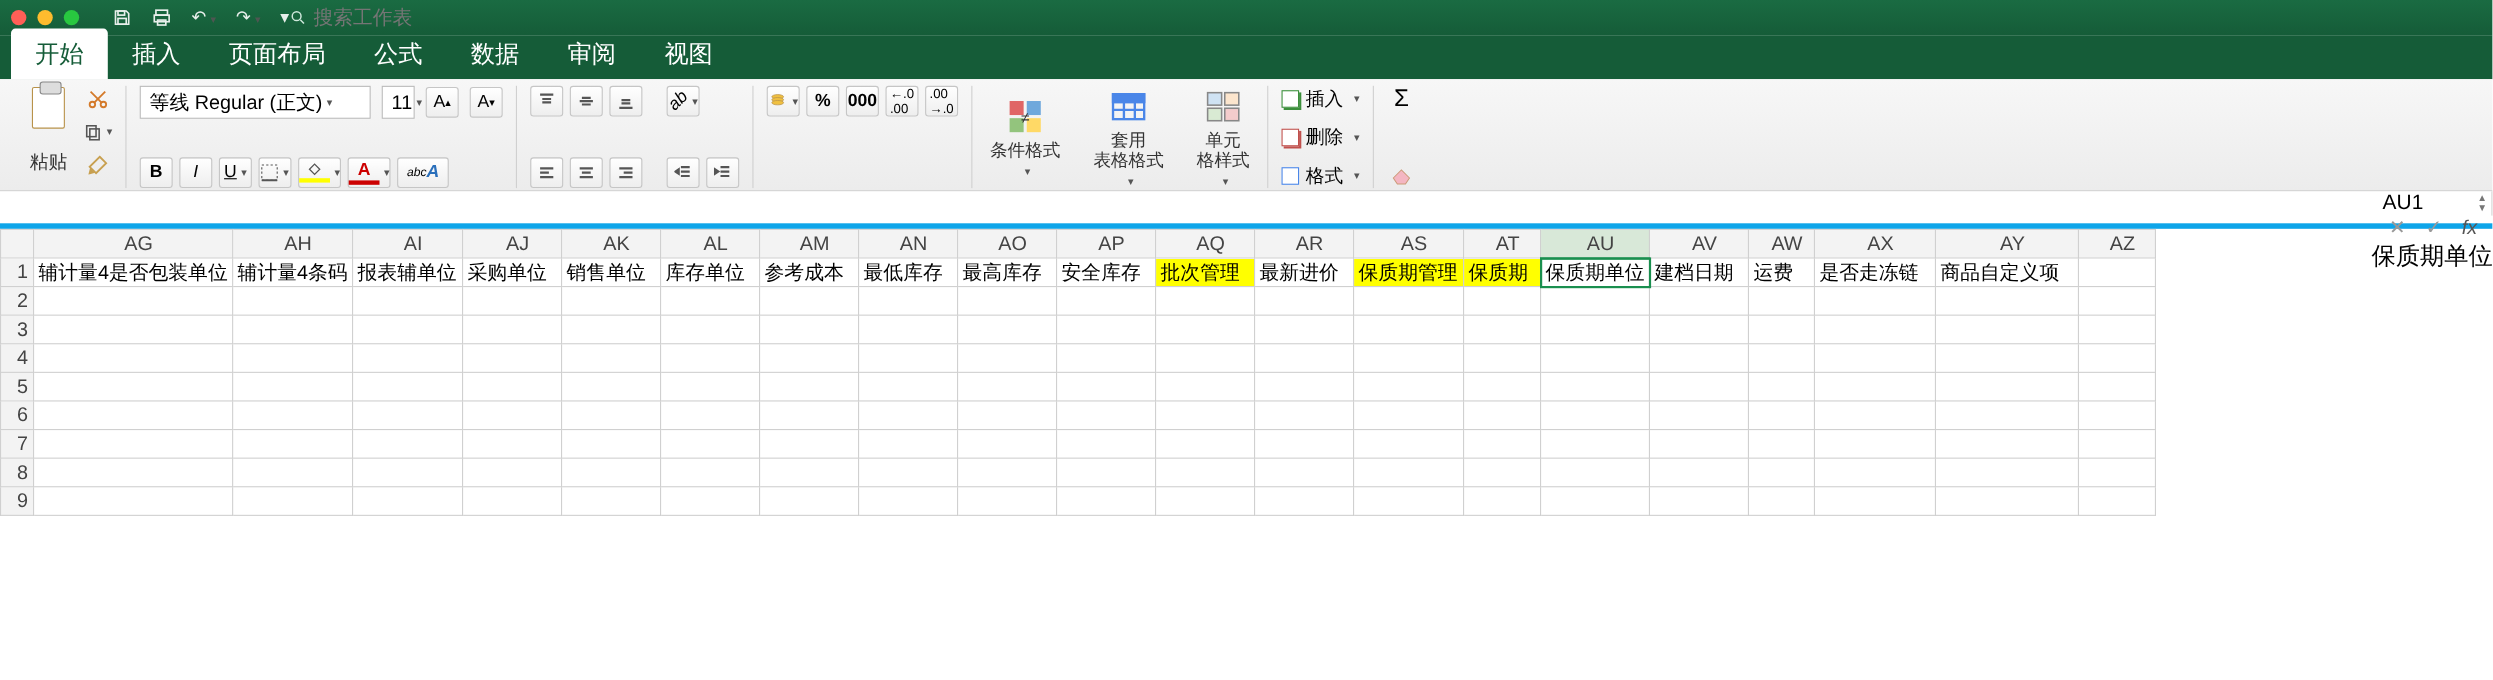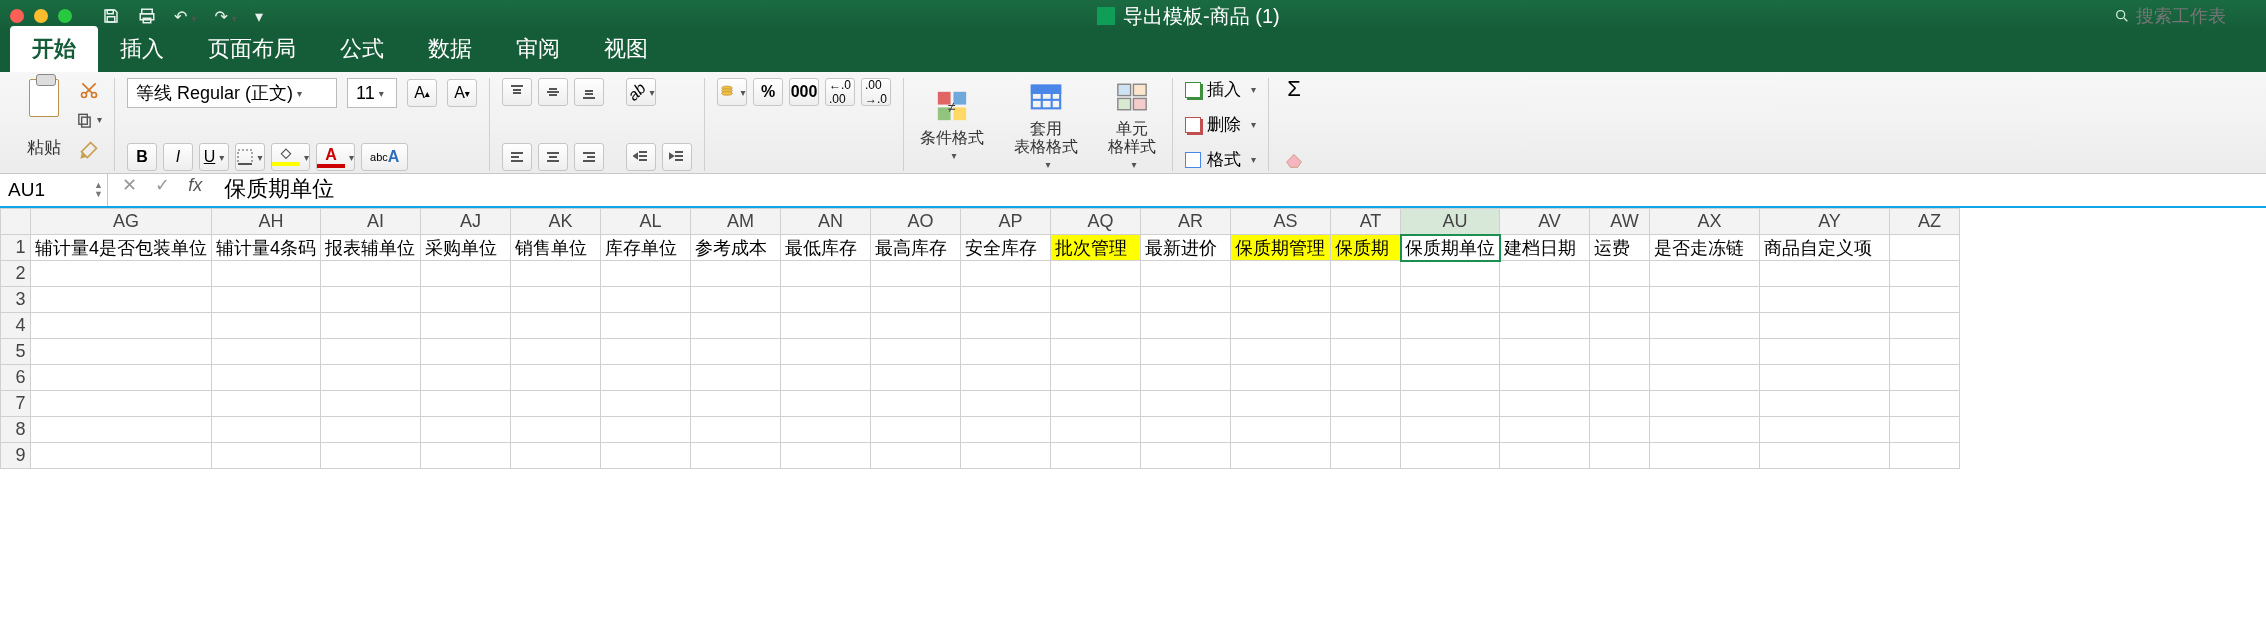--- a/index.html
+++ b/index.html
@@ -11,45 +11,45 @@
 .red{background:#ff5f57}.yellow{background:#febc2e}.green{background:#28c840}
 .qat { display: flex; gap: 18px; align-items: center; }
 .qat span { cursor: pointer; opacity: .9; font-size: 16px; }
 .titlecenter { flex: 1; text-align: center; font-size: 20px; display:flex; align-items:center; justify-content:center; gap:8px;}
 .titlecenter .doc-icon{width:18px;height:18px;background:#0f9d58;display:inline-block;position:relative;}
 .searchwrap { display: flex; align-items: center; gap: 6px; font-size: 18px; color: #cfe; }
 .searchwrap input { background: transparent; border: none; color: #cfe; font-size: 18px; outline: none; width: 120px; }
 
 .tabrow { height: 40px; background: #155c38; display: flex; align-items: flex-end; padding-left: 10px; }
 .tab { padding: 8px 22px; color: #fff; font-size: 22px; cursor: pointer; }
-.tab.active { background: #fff; color: #155c38; border-radius: 4px 4px 0 0; font-weight: 700; }
+.tab.active { background: #fff; color: #155c38; border-radius: 4px 4px 0 0; font-weight: 400; }
 
 .ribbon { height: 102px; background: linear-gradient(#f7f7f7,#ececec); border-bottom: 1px solid #c8c8c8; display: flex; padding: 6px 10px 2px; gap: 0; }
 .group { display: flex; flex-direction: column; justify-content: space-between; padding: 0 12px; border-right: 1px solid #d0d0d0; }
 .group:last-child{border-right:none;}
 .grow { display: flex; align-items: center; gap: 10px; }
 .bigbtn { display:flex; flex-direction:column; align-items:center; gap:4px; cursor:pointer; padding:2px 4px;}
 .bigbtn .ic { width:36px; height:36px; display:flex; align-items:center; justify-content:center;}
 .paste-ic{width:30px;height:38px;border:1px solid #b8924a;background:#fff;position:relative;border-radius:2px;}
 .paste-ic::before{content:"";position:absolute;top:-6px;left:6px;width:18px;height:10px;border:1px solid #888;border-radius:3px;background:#ddd;}
 .lbl { font-size: 17px; color: #333; margin-top: 16px; }
 .minibtn { width:26px;height:22px;display:flex;align-items:center;justify-content:center;cursor:pointer;}
 .dd::after { content:"▾"; font-size:10px; margin-left:4px; color:#555;}
 .select { height:30px; border:1px solid #bbb; background:#fff; display:flex; align-items:center; padding:0 8px; font-size:18px; cursor:pointer;}
-.select.font{width:210px}.select.size{width:50px}
+.select.font{width:210px}.select.size{width:30px}
 .btnrow{display:flex;gap:6px;align-items:center;}
 .rbtn{min-width:30px;height:28px;border:1px solid #c6c6c6;background:linear-gradient(#fff,#eee);border-radius:3px;display:flex;align-items:center;justify-content:center;cursor:pointer;font-size:16px;}
-.rbtn.wide{padding:0 8px;}
+.rbtn.wide{padding:0 8px;font-style:italic;}
 .colorbar{width:28px;height:4px;background:#ffff00;}
 .colorbar.red{background:#c00;}
 .stacklabel{display:flex;flex-direction:column;align-items:center;font-size:16px;color:#333;line-height:1.1;margin-top:2px;}
 .insertrow{display:flex;align-items:center;gap:6px;font-size:17px;cursor:pointer;}
 .insertrow .cellic{width:16px;height:16px;border:1px solid #888;background:#fff;}
 
-.fbar { height: 34px; border-bottom: 2px solid #0ea5e9; display: flex; align-items: flex-start; background: #fff; }
+.fbar { height: 34px; border-bottom: 5px solid #0ea5e9; display: flex; align-items: flex-end; background: #fff; flex-direction: column; }
 .namebox { width: 108px; height: 100%; border-right: 1px solid #c8c8c8; display: flex; align-items: center; padding: 0 8px; font-size: 19px; position:relative;}
 .namebox .spin{position:absolute;right:4px;display:flex;flex-direction:column;font-size:9px;color:#777;line-height:1;}
 .fctrl{display:flex;align-items:center;gap:18px;padding:0 14px;color:#999;}
 .fx{font-style:italic;color:#555;}
 .fcontent{flex:1;font-size:22px;padding-left:8px;}
 
 .gridwrap{overflow:auto;}
 table.sheet{border-collapse:collapse;table-layout:fixed;}
 .sheet th,.sheet td{border:1px solid #d0d0d0;height:26px;font-size:18px;font-weight:400;text-align:center;background:#fff;white-space:nowrap;overflow:hidden;}
 .sheet th{background:#f3f3f3;color:#444;padding-left:10px;}
@@ -81,24 +81,20 @@
     <span>
       <svg width="18" height="18" viewBox="0 0 24 24" fill="none" stroke="#fff" stroke-width="2">
           <rect x="5" y="3" width="14" height="6"></rect>
           <rect x="3" y="9" width="18" height="8"></rect>
           <rect x="7" y="15" width="10" height="6"></rect>
         </svg>
     </span>
     <span class="dd">↶</span>
     <span class="dd">↷</span>
     <span>▾</span>
-  </div>
-  <div class="titlecenter">
-    <span class="doc-icon"></span>
-    <span>导出模板-商品 (1)</span>
   </div>
   <div class="searchwrap">
     <span>
       <svg width="16" height="16" viewBox="0 0 24 24" fill="none" stroke="#cfe8dc" stroke-width="2">
           <circle cx="10" cy="10" r="6"></circle>
           <line x1="15" y1="15" x2="20" y2="20"></line>
         </svg>
     </span>
     <input placeholder="搜索工作表" style="">
   </div>

